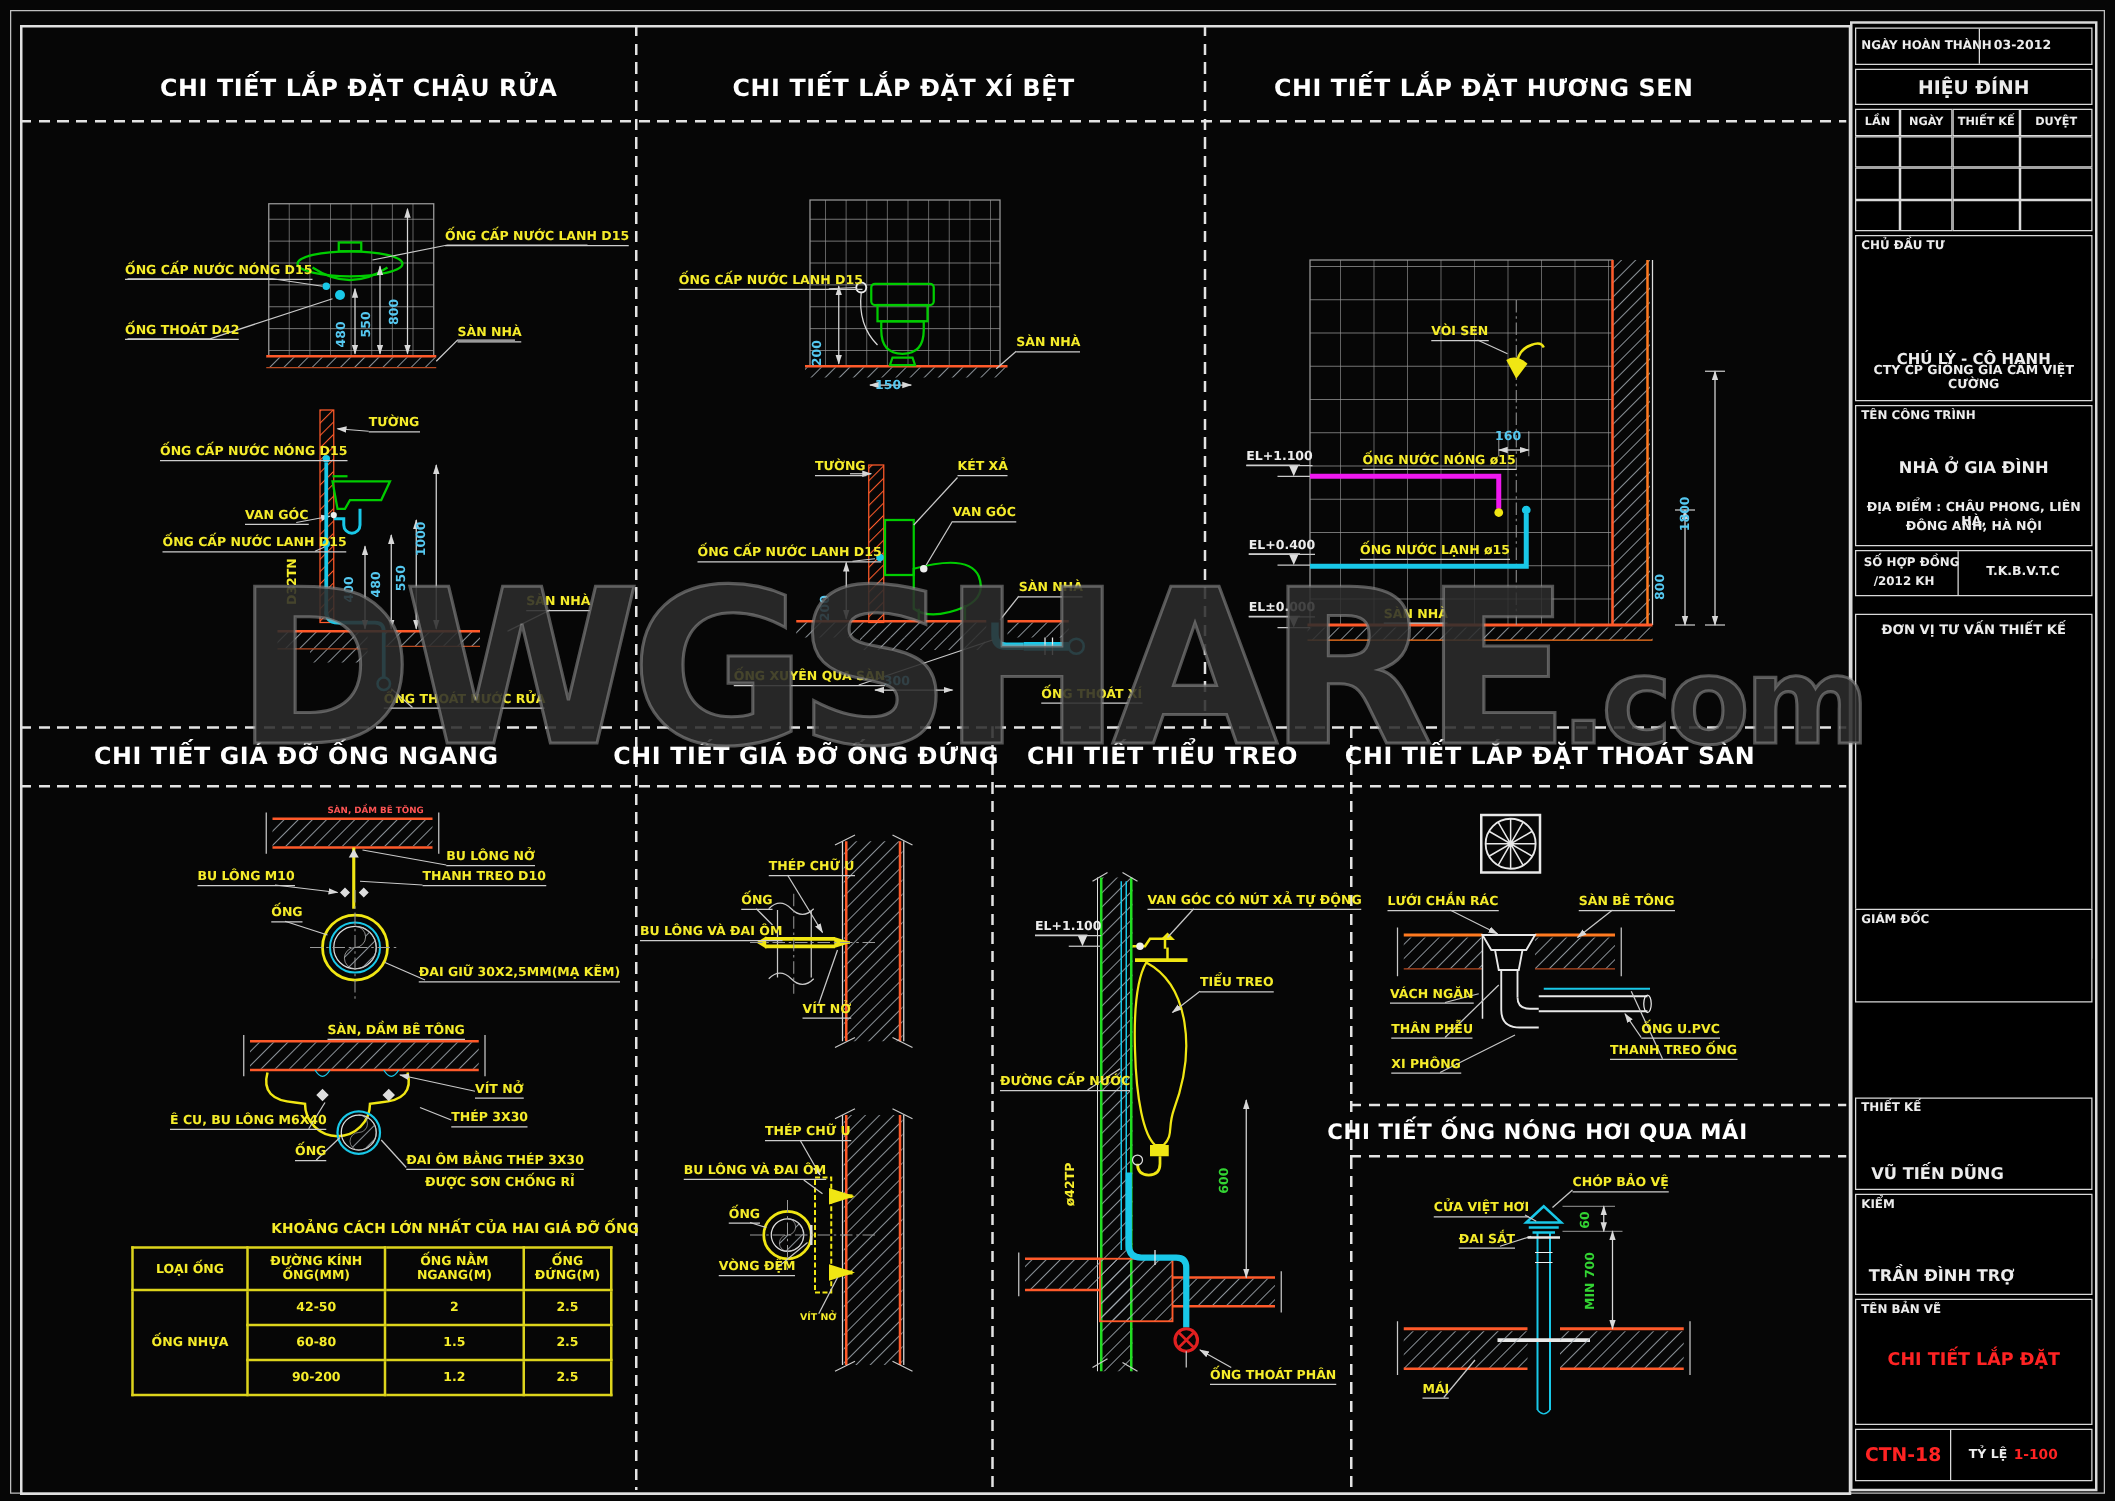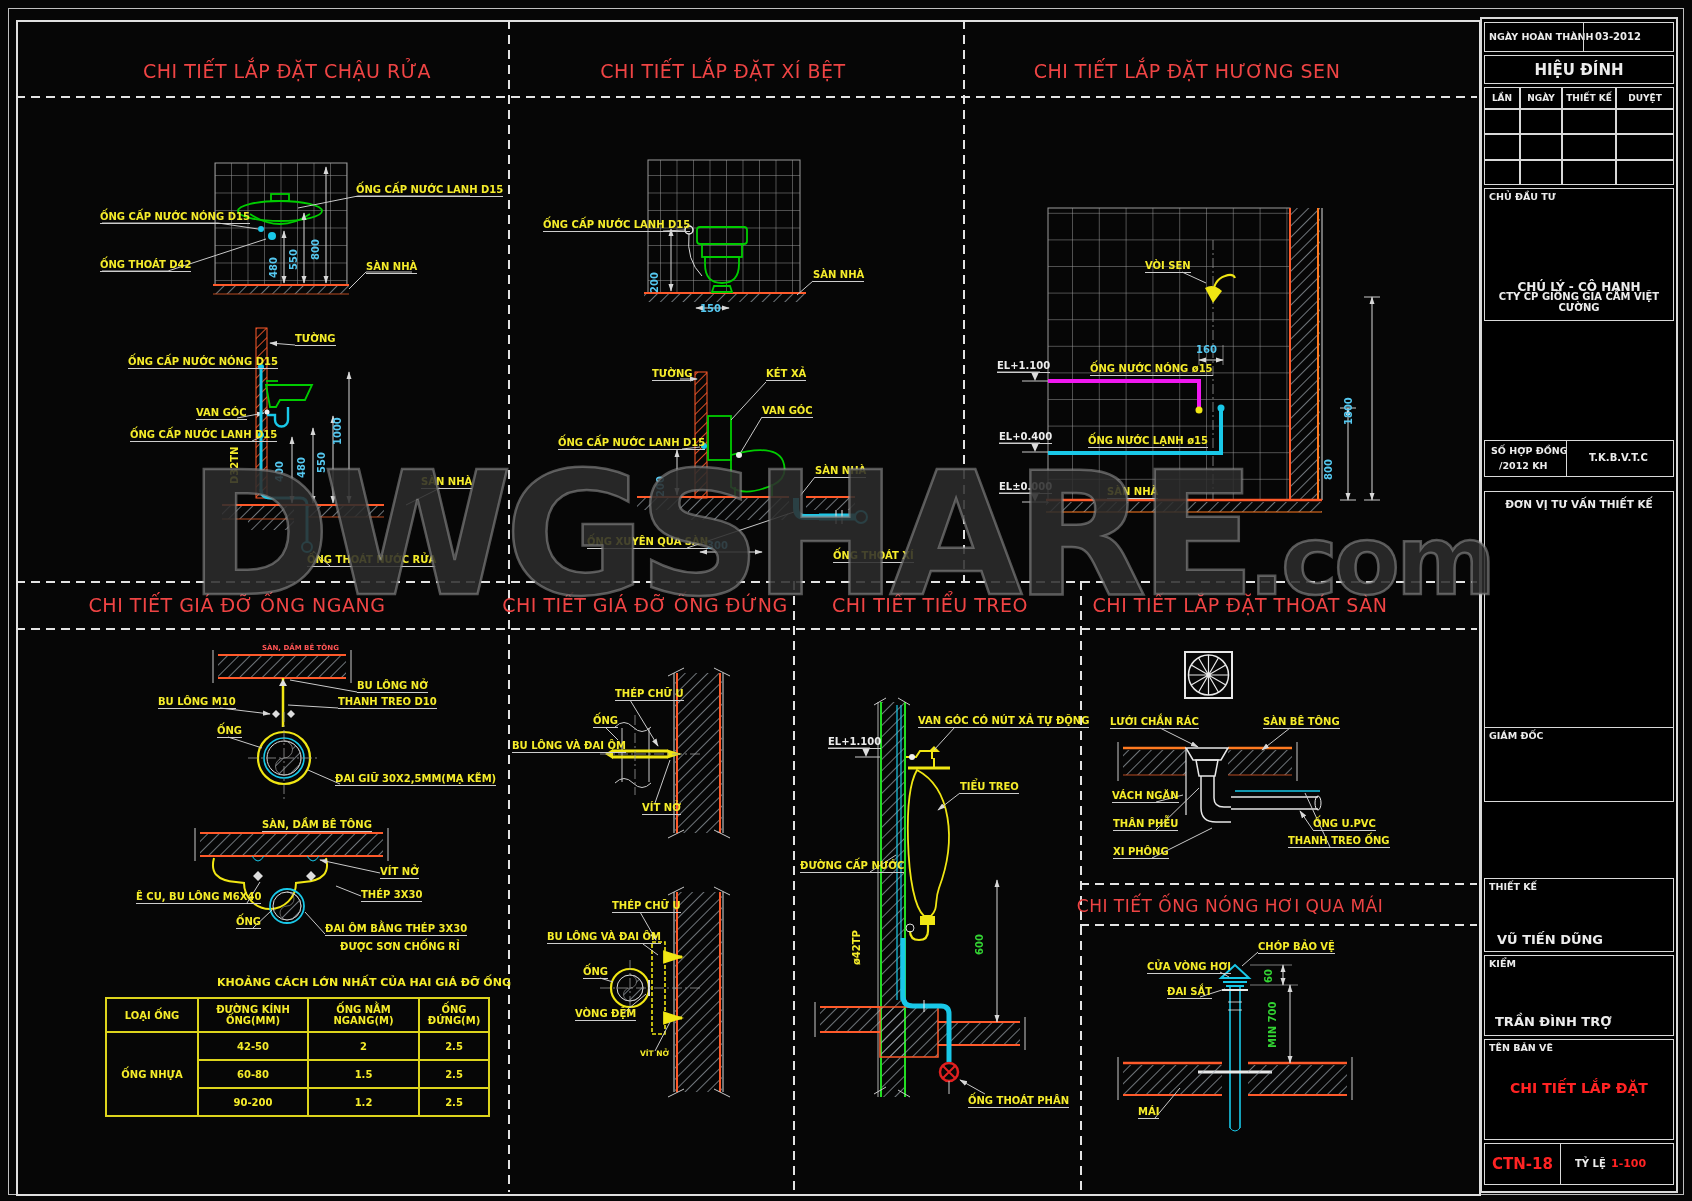--- a/index.html
+++ b/index.html
@@ -3,21 +3,21 @@
 <meta charset="utf-8">
 <style>
   html,body{margin:0;padding:0;background:#000;}
   .canvas{position:relative;width:1692px;height:1201px;background:#060606;overflow:hidden;
           font-family:"DejaVu Sans",sans-serif;}
   .sheet-border{position:absolute;left:8px;top:8px;width:1674px;height:1185px;border:1px solid #bfbfbf;}
   .frame{position:absolute;left:16px;top:20px;width:1461px;height:1172px;border:2px solid #e0e0e0;}
   svg.geo{position:absolute;left:0;top:0;z-index:2;}
   .dash-h{position:absolute;height:2px;z-index:3;background:repeating-linear-gradient(90deg,#e3e3e3 0 9px,transparent 9px 15px);}
   .dash-v{position:absolute;width:2px;z-index:3;background:repeating-linear-gradient(180deg,#e3e3e3 0 9px,transparent 9px 15px);}
-  .ptitle{position:absolute;z-index:4;transform:translateX(-50%);color:#ef4444;font-weight:normal;
+  .ptitle{position:absolute;z-index:4;transform:translateX(-50%);color:#ffffff;font-weight:bold;
           font-size:19px;letter-spacing:.5px;white-space:nowrap;}
   .ptitle.sm{font-size:17px;}
   .lbl{position:absolute;z-index:4;color:#f5ec2a;font-size:10px;line-height:11px;font-weight:bold;white-space:nowrap;}
   .u{border-bottom:1px solid #cdcdcd;padding-bottom:1px;}
   .wh{color:#ececec;} .cy{color:#55c8f0;} .grn{color:#33d433;} 
   .redsm{color:#ff5555;font-size:7px;line-height:8px;}
   .tiny{font-size:7.5px;line-height:8px;}
   .rot{transform:rotate(-90deg);transform-origin:0 100%;}
   .tbltitle{position:absolute;z-index:4;color:#f5ec2a;font-size:11px;font-weight:bold;white-space:nowrap;}
   .sptable{position:absolute;left:105px;top:997px;z-index:4;border-collapse:collapse;padding-left:20px;}
@@ -487,21 +487,21 @@
 
   <span class="lbl u" style="left:1110px;top:716px">LƯỚI CHẮN RÁC</span>
   <span class="lbl u" style="left:1263px;top:716px">SÀN BÊ TÔNG</span>
   <span class="lbl u" style="left:1112px;top:790px">VÁCH NGĂN</span>
   <span class="lbl u" style="left:1113px;top:818px">THÂN PHỄU</span>
   <span class="lbl u" style="left:1113px;top:846px">XI PHÔNG</span>
   <span class="lbl u" style="left:1313px;top:818px">ỐNG U.PVC</span>
   <span class="lbl u" style="left:1288px;top:835px">THANH TREO ỐNG</span>
 
   <span class="lbl u" style="left:1258px;top:941px">CHÓP BẢO VỆ</span>
-  <span class="lbl u" style="left:1147px;top:961px">CỬA VÒNG HƠI</span>
+  <span class="lbl u" style="left:1147px;top:961px">CỬA VIỆT HƠI</span>
   <span class="lbl u" style="left:1167px;top:986px">ĐAI SẮT</span>
   <span class="lbl grn rot" style="left:1274px;top:972px">60</span>
   <span class="lbl grn rot" style="left:1278px;top:1037px">MIN 700</span>
   <span class="lbl u" style="left:1138px;top:1106px">MÁI</span>
 
   <div class="watermark"><span>DWGSHARE</span><span class="com">.com</span></div>
 
   <div class="tb">
     <div class="sec" style="top:3px;height:30px">
       <span style="position:absolute;left:4px;top:8px;font-size:9.5px">NGÀY HOÀN THÀNH</span>
@@ -529,20 +529,26 @@
           <div></div>
           <div></div>
           <div></div>
       </div>
     </div>
     <div class="sec" style="top:169px;height:133px">
       <span class="cap">CHỦ ĐẦU TƯ</span>
       <div class="mid" style="bottom:26px;font-size:12px">CHÚ LÝ - CÔ HẠNH</div>
       <div class="mid" style="bottom:7px;font-size:10px">CTY CP GIỐNG GIA CẦM VIỆT CƯỜNG</div>
     </div>
+    <div class="sec" style="top:305px;height:113px">
+      <span class="cap">TÊN CÔNG TRÌNH</span>
+      <div class="mid" style="top:42px;font-size:13px">NHÀ Ở GIA ĐÌNH</div>
+      <div class="mid" style="top:76px;font-size:10px">ĐỊA ĐIỂM : CHÂU PHONG, LIÊN HÀ,</div>
+      <div class="mid" style="top:91px;font-size:10px">ĐÔNG ANH, HÀ NỘI</div>
+    </div>
     <div class="sec" style="top:421px;height:37px">
       <span style="position:absolute;left:6px;top:4px;font-size:9.5px">SỐ HỢP ĐỒNG</span>
       <span style="position:absolute;left:14px;top:19px;font-size:9.5px">/2012 KH</span>
       <span style="position:absolute;left:81px;top:0;bottom:0;border-left:1px solid #d9d9d9"></span>
       <span style="position:absolute;left:104px;top:11px;font-size:10px">T.K.B.V.T.C</span>
     </div>
     <div class="sec" style="top:472px;height:276px">
       <div class="mid" style="top:6px;font-size:10.5px">ĐƠN VỊ TƯ VẤN THIẾT KẾ</div>
     </div>
     <div class="sec" style="top:708px;height:75px">

